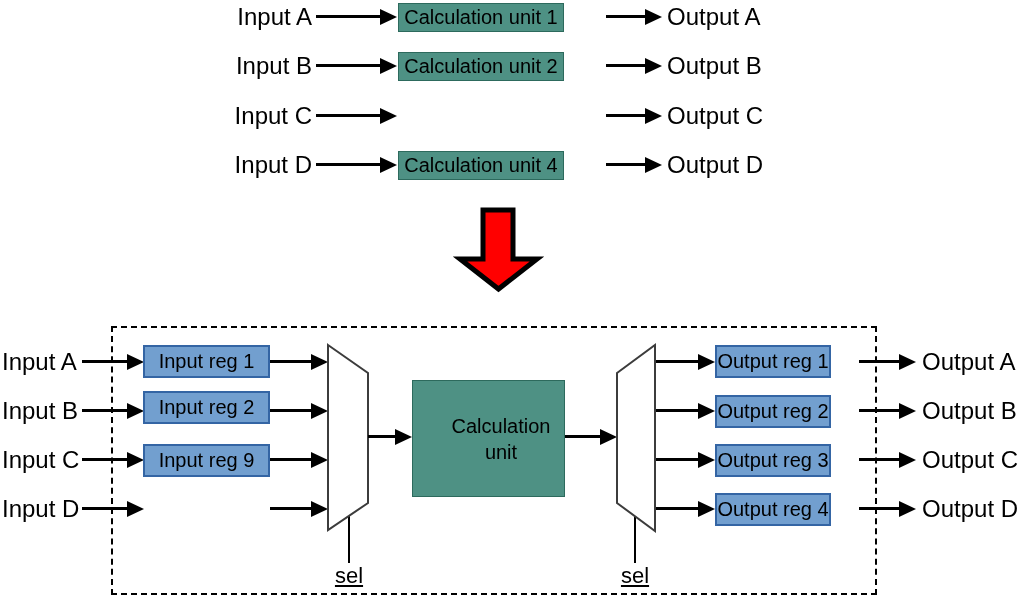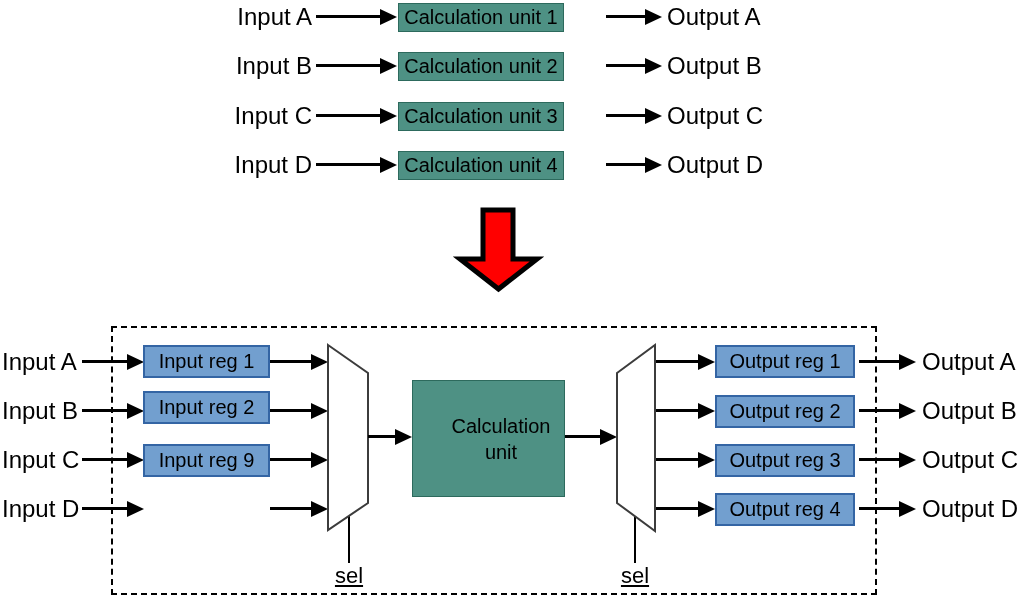--- a/index.html
+++ b/index.html
@@ -19,21 +19,21 @@
 
   
   .cunit { position:absolute; left:398px; width:166px; height:29px;
            background:#4E9184; border:1px solid #2D6A5D; box-sizing:border-box;
            text-align:center; line-height:27px; font-size:20px; }
 
   
   .reg { position:absolute; height:33px; background:#729FCF; border:2px solid #3465A4;
          box-sizing:border-box; text-align:center; line-height:29px; font-size:20px; }
   .ireg { left:143px; width:127px; }
-  .oreg { left:715px; width:140px; }
+  .oreg { left:715px; width:116px; }
 
   
   #calc-box { position:absolute; left:412px; top:380px; width:153px; height:117px;
               background:#4E9184; border:1px solid #2D6A5D; box-sizing:border-box;
               display:flex; align-items:center; justify-content:center;
               font-size:20px; line-height:26px; text-align:center;padding-left:25px; }
   #calc-box span { display:inline-block; width:118px; }
 
   
   #dashed-box { position:absolute; left:111px; top:326px; width:766px; height:269px;
@@ -56,21 +56,20 @@
   <div class="lbl" style="left:667px;top:6px;width:110px">Output A</div>
 
   <div class="lbl r" style="left:230px;top:55px;width:82px">Input B</div>
   <div class="arrow" style="left:316px;top:58px;width:81px"></div>
   <div class="cunit" style="top:52px">Calculation unit 2</div>
   <div class="arrow" style="left:606px;top:58px;width:56px"></div>
   <div class="lbl" style="left:667px;top:55px;width:110px">Output B</div>
 
   <div class="lbl r" style="left:230px;top:105px;width:82px">Input C</div>
   <div class="arrow" style="left:316px;top:108px;width:81px"></div>
-  <div class="cunit" style="top:102px">Calculation unit 3</div>
   <div class="arrow" style="left:606px;top:108px;width:56px"></div>
   <div class="lbl" style="left:667px;top:105px;width:110px">Output C</div>
 
   <div class="lbl r" style="left:230px;top:154px;width:82px">Input D</div>
   <div class="arrow" style="left:316px;top:157px;width:81px"></div>
   <div class="cunit" style="top:151px">Calculation unit 4</div>
   <div class="arrow" style="left:606px;top:157px;width:56px"></div>
   <div class="lbl" style="left:667px;top:154px;width:110px">Output D</div>
 
   <svg class="shape-svg" style="left:450px;top:200px" width="100" height="95" viewBox="0 0 100 95">

